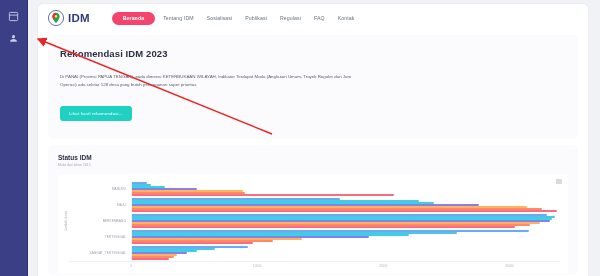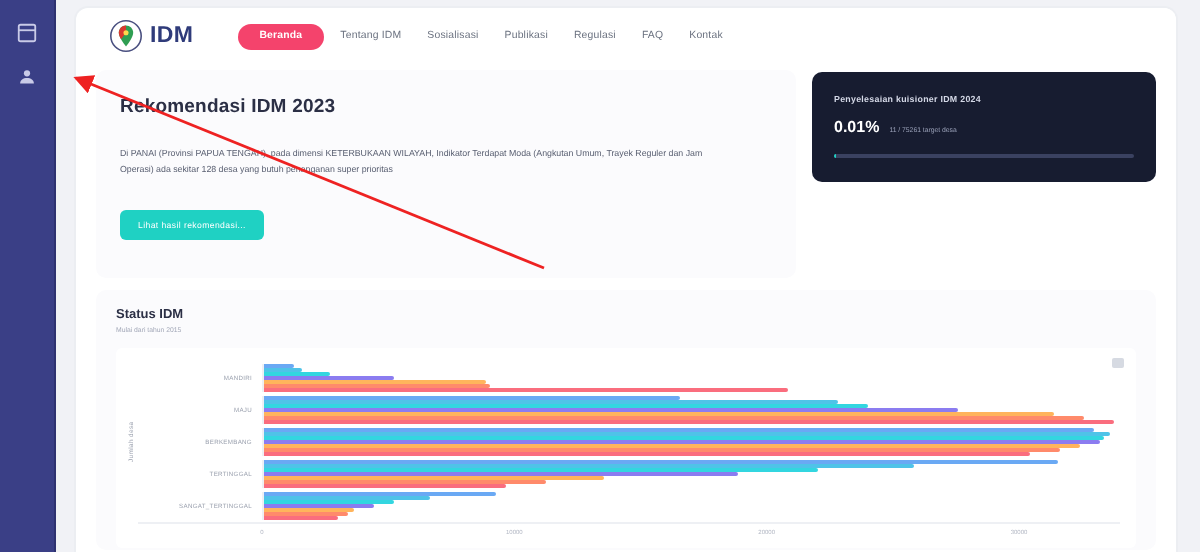--- a/index.html
+++ b/index.html
@@ -56,21 +56,20 @@
   }
 
   
   .navbar {
     height: 28px;
     display: flex;
     align-items: center;
     padding: 0 8px 0 10px;
     gap: 8px;
     background: #fff;
-    margin-left: 7px;
   }
   .brand { display: flex; align-items: center; gap: 4px; margin-right: 14px; }
   .brand-mark { width: 16px; height: 16px; display:block; }
   .brand-text {
     font-size: 11.5px; font-weight: 700; letter-spacing: .2px;
     color: #2f3b7a;
   }
   .nav-links { display: flex; align-items: center; gap: 3px; }
   .nav-link {
     font-size: 5.2px;
@@ -268,30 +267,20 @@
         </div>
       </header>
 
       <section class="hero-row">
         <div class="hero-card">
           <h1 class="hero-title">Rekomendasi IDM 2023</h1>
           <p class="hero-text">Di PANAI (Provinsi PAPUA TENGAH), pada dimensi KETERBUKAAN WILAYAH, Indikator Terdapat Moda (Angkutan Umum, Trayek Reguler dan Jam Operasi) ada sekitar 128 desa yang butuh penanganan super prioritas</p>
           <button class="hero-btn">Lihat hasil rekomendasi...</button>
         </div>
 
-        <div class="stat-card">
-          <div class="stat-label">Penyelesaian kuisioner IDM 2024</div>
-          <div class="stat-row">
-            <span class="stat-value">0.01%</span>
-            <span class="stat-sub">11 / 75261 target desa</span>
-          </div>
-          <div class="stat-track">
-            <div class="stat-fill"></div>
-          </div>
-        </div>
       </section>
 
       <section class="chart-wrap">
         <div class="chart-card">
           <div class="chart-title">Status IDM</div>
           <div class="chart-sub">Mulai dari tahun 2015</div>
 
           <div class="chart-body">
             <div class="chart-menu"></div>
 

